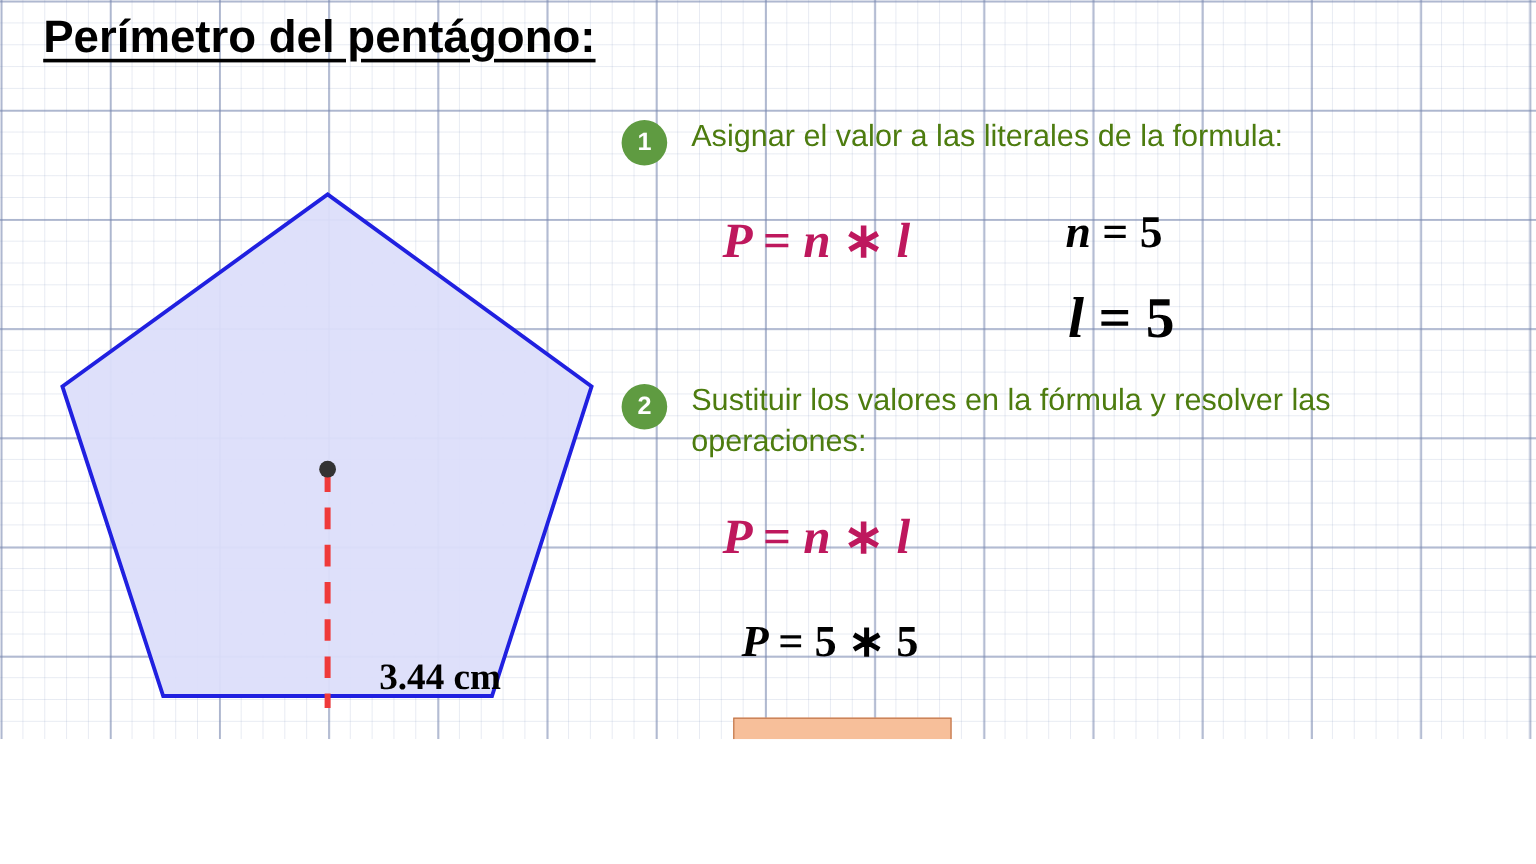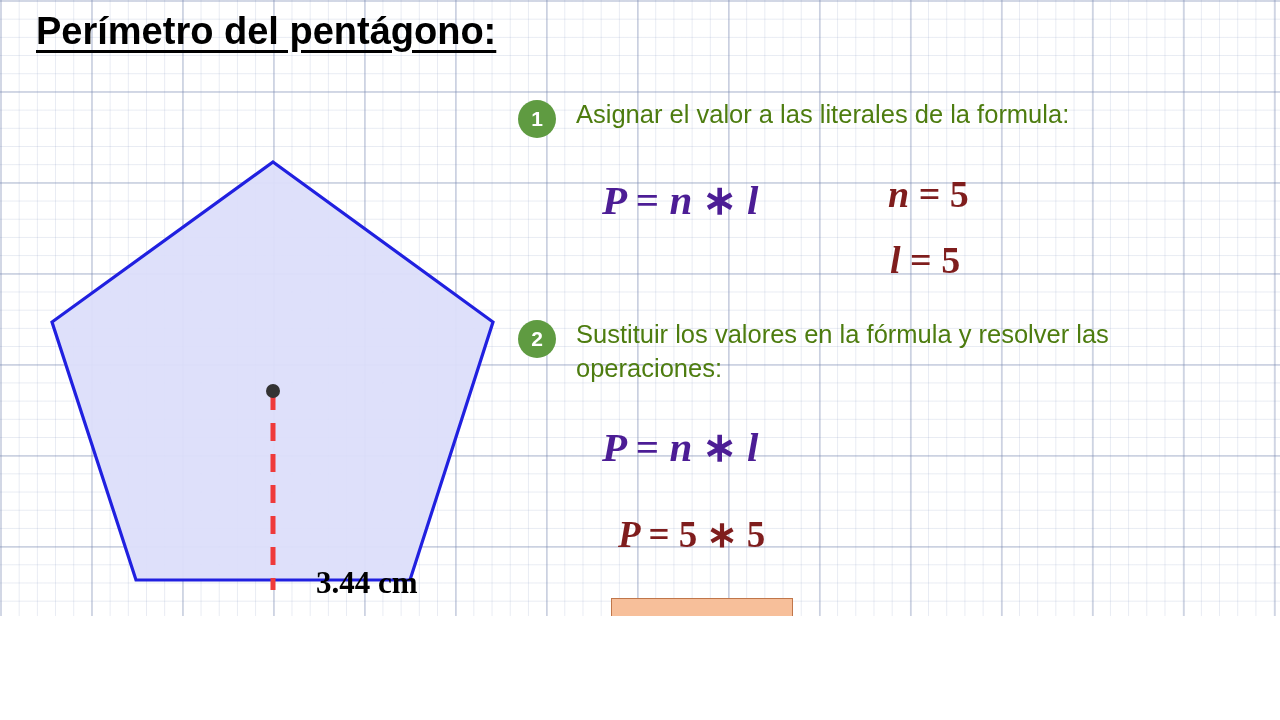--- a/index.html
+++ b/index.html
@@ -62,21 +62,21 @@
 
   .fig-label {
     position: absolute;
     font-family: "Liberation Serif", serif;
     font-weight: bold;
     color: #000000;
     white-space: nowrap;
   }
   #apothem-label {
     left: 286px;
-    top: 425px;
+    top: 406px;
     font-size: 31px;
   }
   .italic-unit { font-style: italic; }
 
   
   #steps {
     position: absolute;
     left: 518px;
     top: 98px;
     width: 740px;
@@ -108,43 +108,43 @@
     color: #4d7c0f;
     line-height: 1.33;
     max-width: 680px;
   }
 
   
   .math {
     font-family: "Liberation Serif", serif;
     font-weight: bold;
     font-style: italic;
-    color: #7f1d1d;
+    color: #000000;
     white-space: nowrap;
   }
   .math .op { font-style: normal; }
-  .red { color: #4c1d95; }
+  .red { color: #be185d; }
 
   #formula1 {
     position: absolute;
     left: 84px;
     top: 78px;
     font-size: 41px;
   }
   #nval {
     position: absolute;
     left: 370px;
     top: 74px;
     font-size: 38px;
   }
   #lval {
     position: absolute;
     left: 372px;
     top: 140px;
-    font-size: 38px;
+    font-size: 48px;
   }
 
   #step2 {
     position: absolute;
     left: 0;
     top: 220px;
     width: 740px;
   }
   #formula2 {
     position: absolute;

